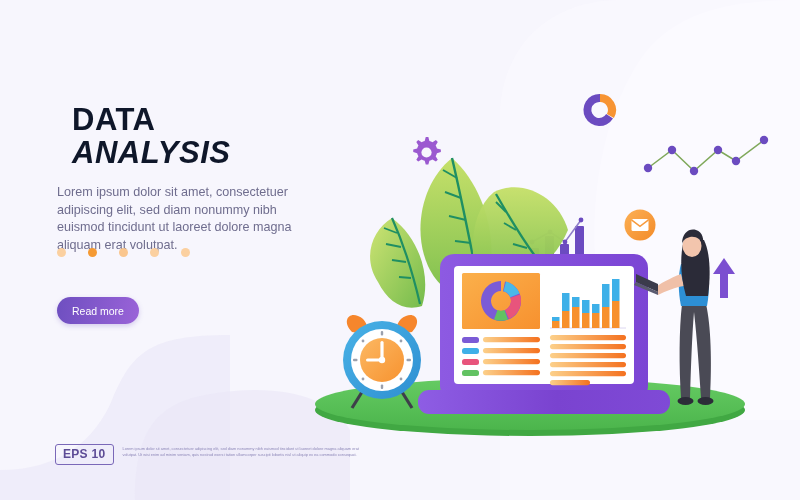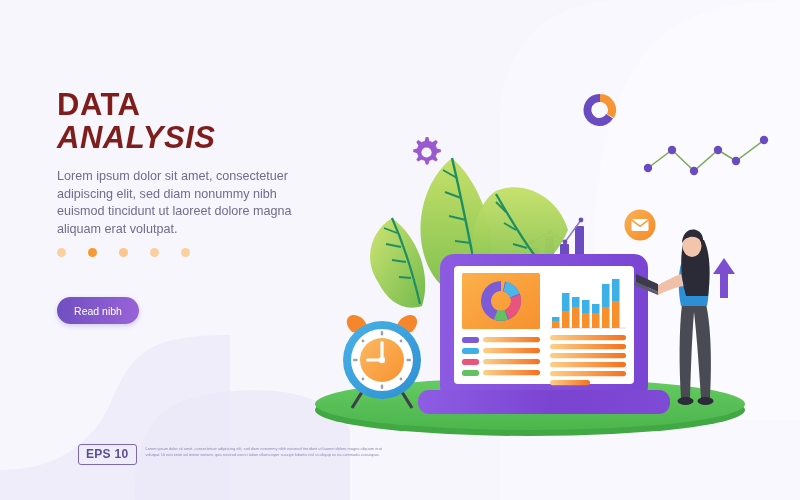--- a/index.html
+++ b/index.html
@@ -10,21 +10,21 @@
   }
   #stage{position:relative;width:800px;height:500px;overflow:hidden;background:#f7f6fd;}
 
   
   .bg-layer{position:absolute;inset:0;pointer-events:none;}
 
   
   .copy{position:absolute;left:57px;top:88px;width:250px;}
   .title{
     font-size:31px;line-height:33px;font-weight:bold;
-    color:#7f1d1d;letter-spacing:.5px;margin:0;
+    color:#0f172a;letter-spacing:.5px;margin:15px;
   }
   .title .l2{display:block;font-style:italic;}
   .body-text{
     margin:14px 0 0 0;font-size:12.6px;line-height:17.5px;
     color:#6f6d8e;font-weight:400;
   }
   .dots{position:absolute;left:57px;top:248px;display:flex;gap:22px;}
   .dot{width:9px;height:9px;border-radius:50%;}
   .btn-read{
     position:absolute;left:57px;top:297px;
@@ -33,21 +33,21 @@
     color:#fff;font-size:10.5px;font-family:inherit;cursor:pointer;
     display:flex;align-items:center;justify-content:center;
     box-shadow:0 2px 5px rgba(110,79,192,.25);
   }
 
   
   .footer{position:absolute;left:55px;top:444px;display:flex;align-items:flex-start;gap:9px;}
   .eps{
     border:1.4px solid #7a68b8;border-radius:3px;
     padding:3px 7px;font-size:12px;font-weight:bold;color:#5d4c96;
-    letter-spacing:.3px;line-height:13px;margin-left:23px;
+    letter-spacing:.3px;line-height:13px;
   }
   .foot-text{
     width:240px;font-size:3.9px;line-height:5.6px;color:#8d87b8;
     padding-top:2px;
   }
 
   
   .illus{position:absolute;left:300px;top:70px;width:500px;height:370px;}
   svg{display:block;overflow:visible;}
 </style>
@@ -75,21 +75,21 @@
   </div>
 
   <div class="dots">
     <span class="dot" style="background:#fbd0a0"></span>
     <span class="dot" style="background:#f59a34"></span>
     <span class="dot" style="background:#fac68e"></span>
     <span class="dot" style="background:#fbd0a0"></span>
     <span class="dot" style="background:#fbd0a0"></span>
   </div>
 
-  <button class="btn-read">Read nibh</button>
+  <button class="btn-read">Read more</button>
 
   <div class="footer">
     <div class="eps">EPS 10</div>
     <div class="foot-text">Lorem ipsum dolor sit amet, consectetuer adipiscing elit, sed diam nonummy nibh euismod tincidunt ut laoreet dolore magna aliquam erat volutpat. Ut wisi enim ad minim veniam, quis nostrud exerci tation ullamcorper suscipit lobortis nisl ut aliquip ex ea commodo consequat.</div>
   </div>
 
   <div class="illus">
   <svg width="500" height="370" viewBox="0 0 500 370">
     <defs>
       <linearGradient id="gLeafA" x1="0" y1="0" x2="0" y2="1">

